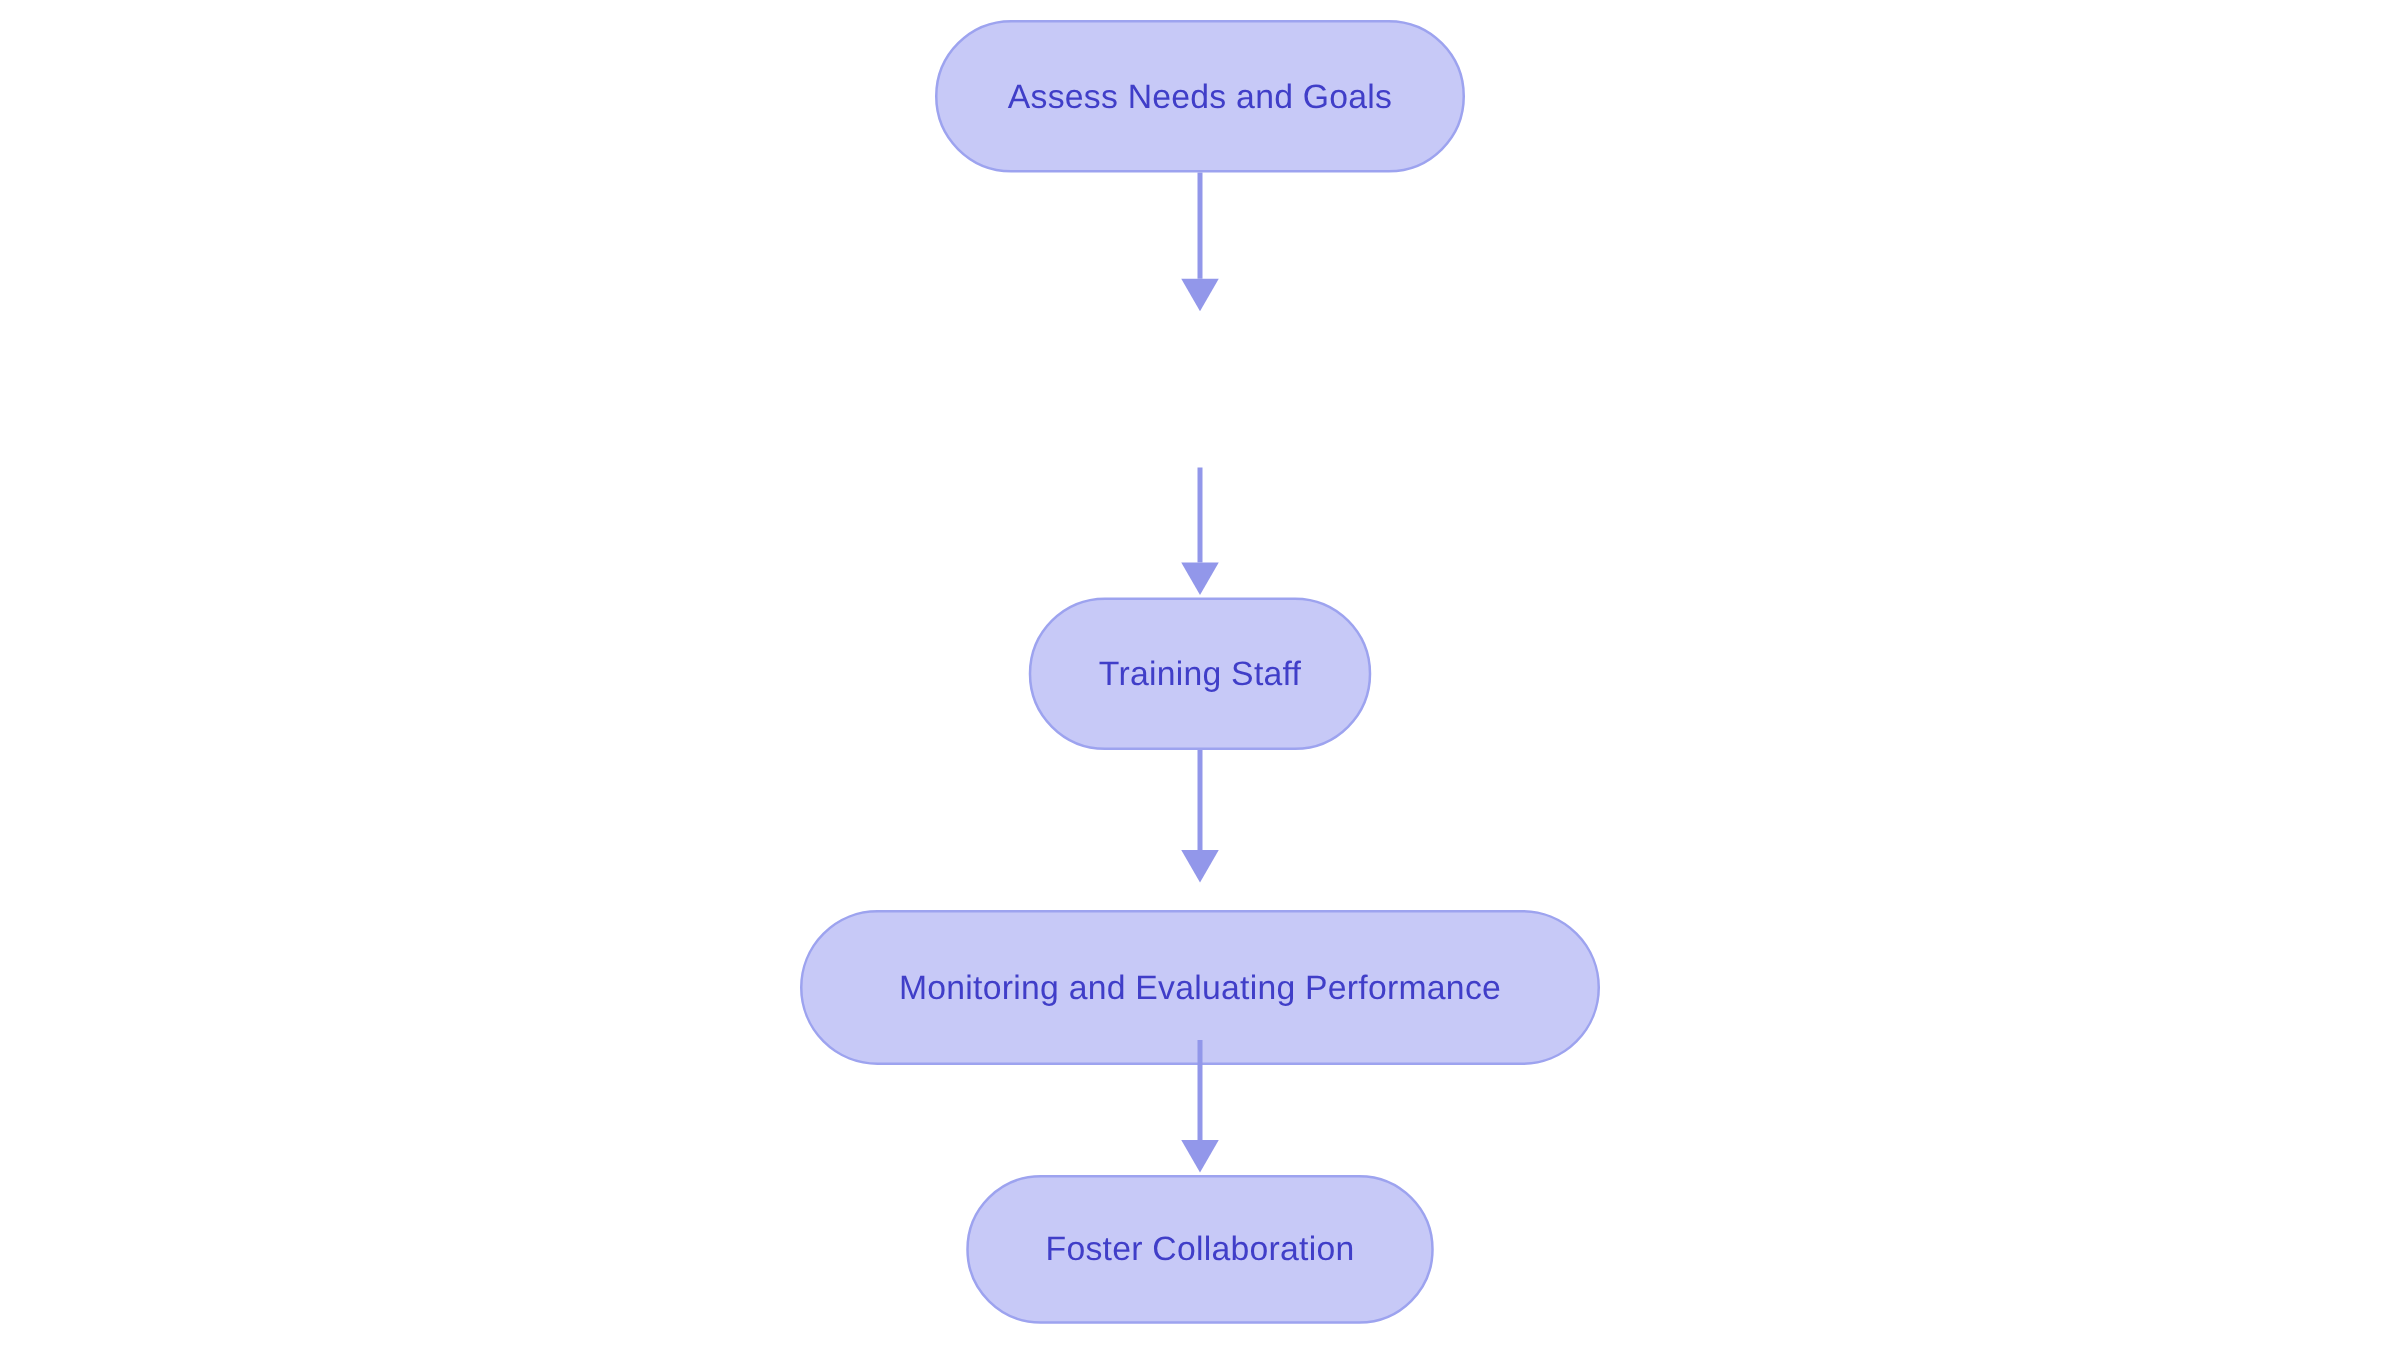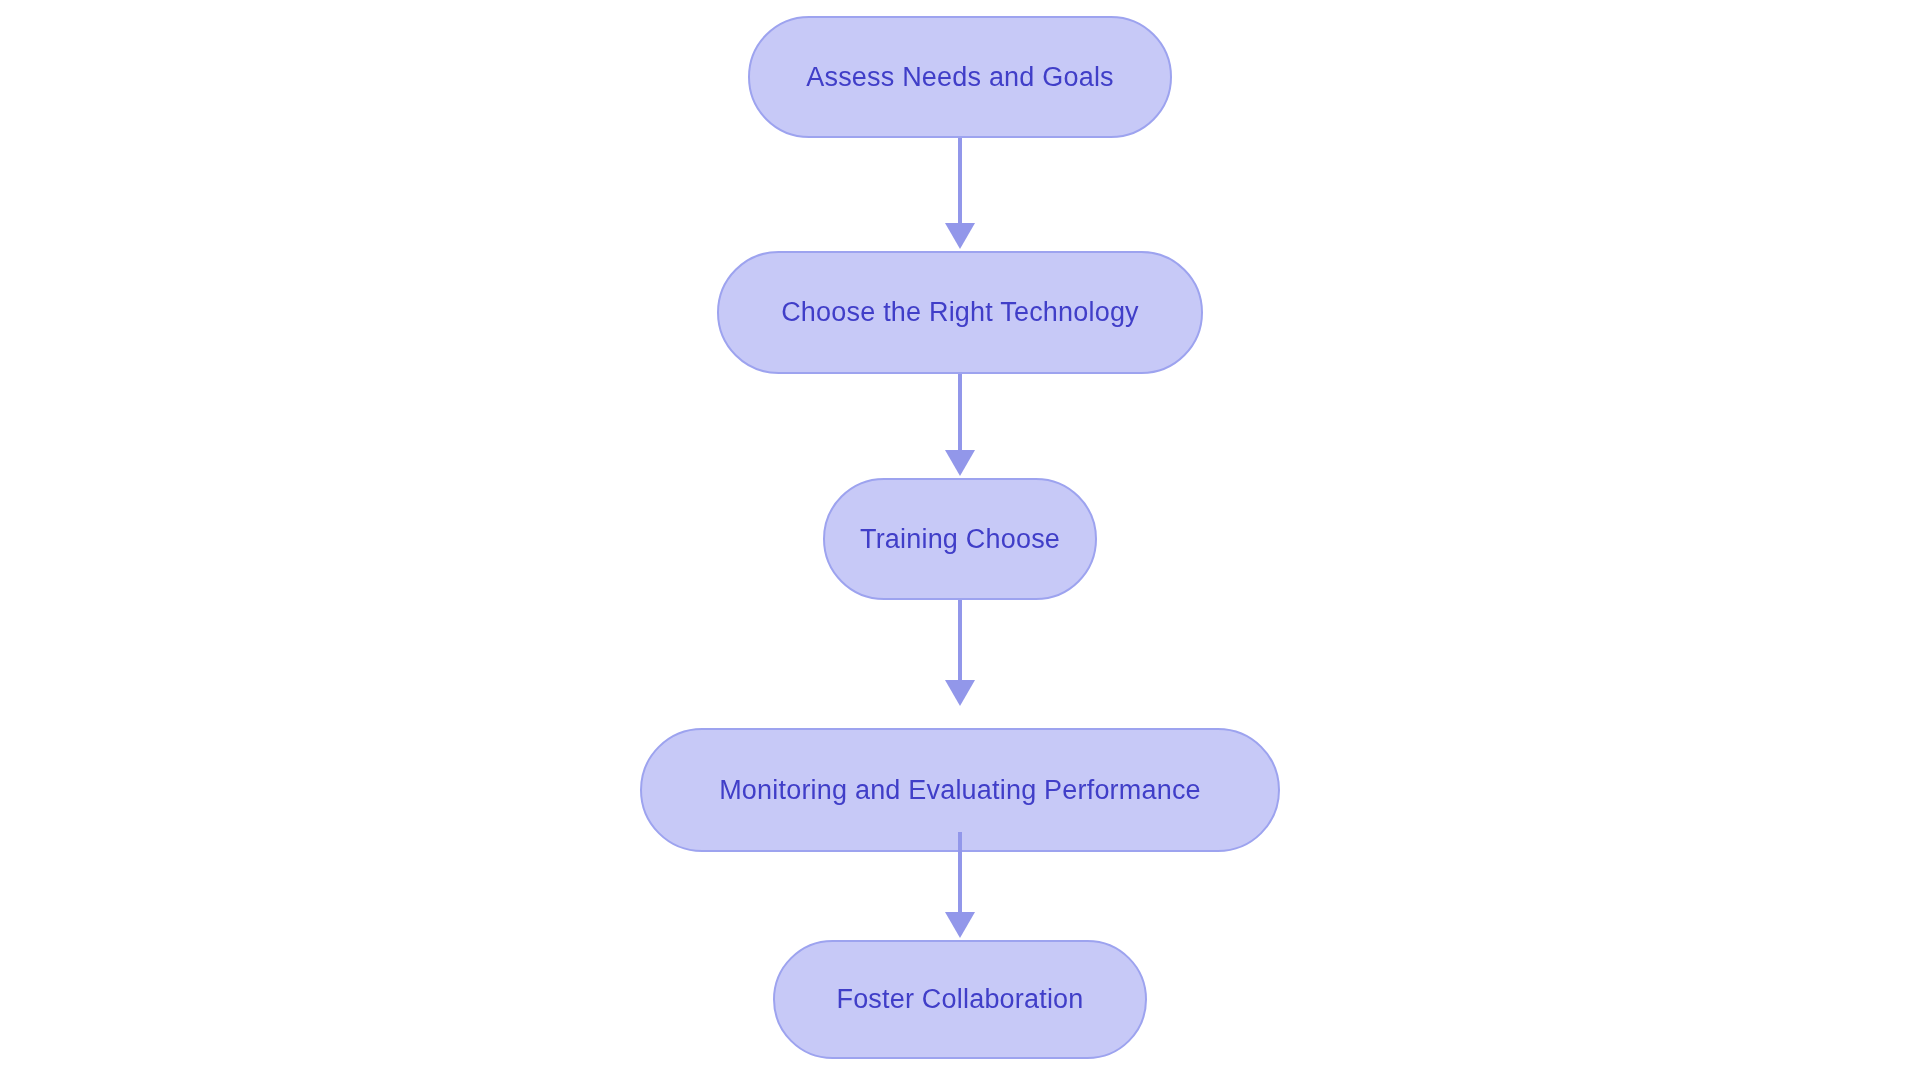--- a/index.html
+++ b/index.html
@@ -75,31 +75,28 @@
 
   <div class="flow-node node-1">
     <span class="node-label">Assess Needs and Goals</span>
   </div>
 
   <div class="arrow arrow-1">
     <div class="arrow-line"></div>
     <div class="arrow-head"></div>
   </div>
 
-  <div class="flow-node node-2">
-    <span class="node-label">Choose the Right Technology</span>
-  </div>
 
   <div class="arrow arrow-2">
     <div class="arrow-line"></div>
     <div class="arrow-head"></div>
   </div>
 
   <div class="flow-node node-3">
-    <span class="node-label">Training Choose</span>
+    <span class="node-label">Training Staff</span>
   </div>
 
   <div class="arrow arrow-3">
     <div class="arrow-line"></div>
     <div class="arrow-head"></div>
   </div>
 
   <div class="flow-node node-4">
     <span class="node-label">Monitoring and Evaluating Performance</span>
   </div>

